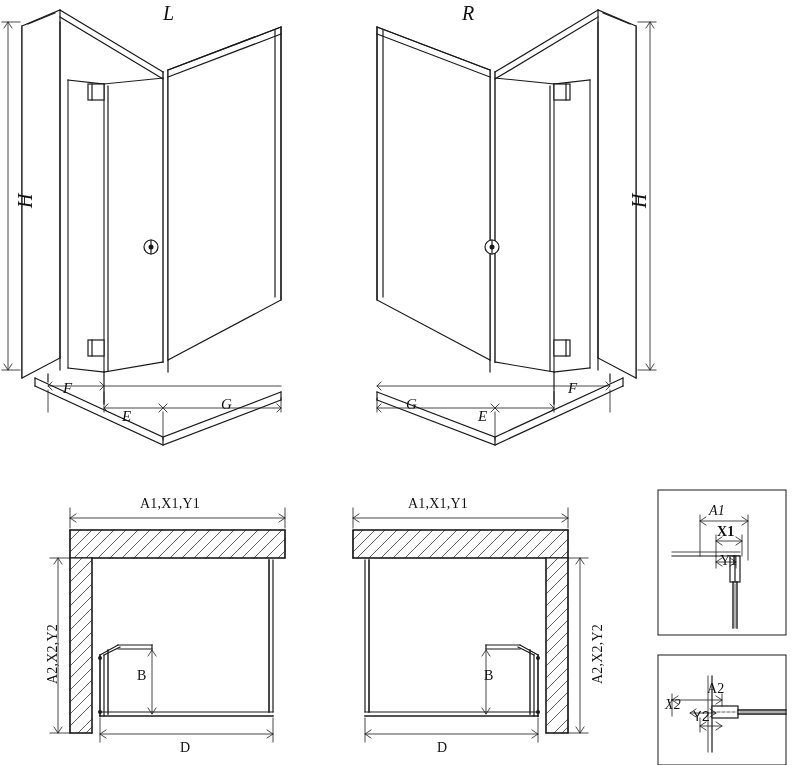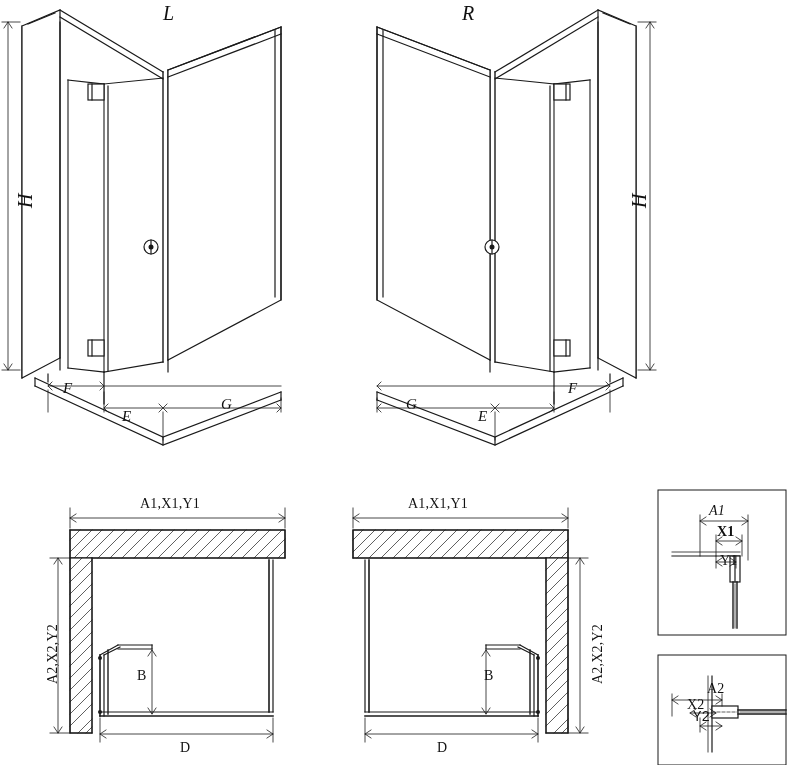--- a/index.html
+++ b/index.html
@@ -446,16 +446,16 @@
 <div class="lbl lbl-dim" style="left:408px;top:496px;">A1,X1,Y1</div>
 <div class="lbl lbl-dim rot90" style="left:590px;top:684px;">A2,X2,Y2</div>
 <div class="lbl lbl-dim" style="left:484px;top:668px;">B</div>
 <div class="lbl lbl-dim" style="left:437px;top:740px;">D</div>
 
 <div class="lbl lbl-dim" style="left:709px;top:503px;font-style:italic;">A1</div>
 <div class="lbl lbl-dim" style="left:717px;top:524px;font-weight:bold;">X1</div>
 <div class="lbl lbl-dim" style="left:684px;top:553px;margin-left:36px;">Y1</div>
 
 <div class="lbl lbl-dim" style="left:667px;top:681px;margin-left:40px;">A2</div>
-<div class="lbl lbl-dim" style="left:687px;top:697px;">X2</div>
+<div class="lbl lbl-dim" style="left:665px;top:697px;font-style:italic;">X2</div>
 <div class="lbl lbl-dim" style="left:693px;top:709px;font-family:Liberation Mono, monospace;">Y2</div>
 
 </div>
 
 </body></html>

